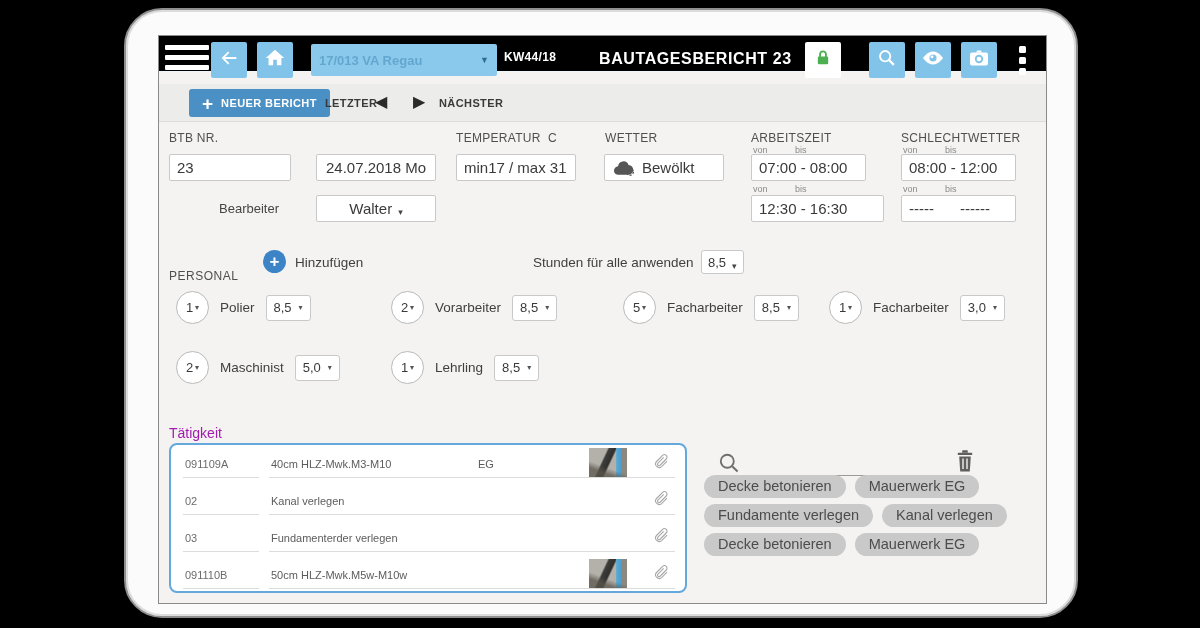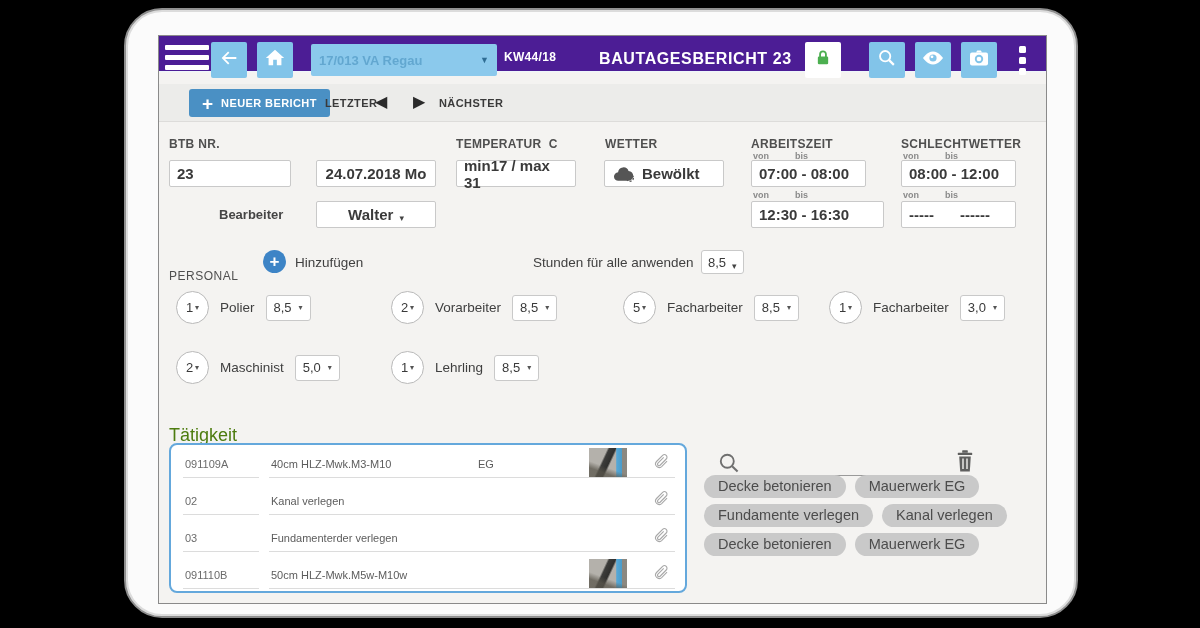--- a/index.html
+++ b/index.html
@@ -4,21 +4,21 @@
 <style>
   html,body{margin:0;padding:0;background:#000;width:1200px;height:628px;overflow:hidden;
     font-family:"Liberation Sans","DejaVu Sans",sans-serif;}
   .canvas{position:relative;width:1200px;height:628px;background:#000;}
   
   .tablet{position:absolute;left:124px;top:8px;width:954px;height:610px;background:#fbfbfb;
     border:2px solid #8f8f8f;border-radius:38px;box-shadow:inset 0 0 0 2px #dcdcdc;box-sizing:border-box;}
   .screen{position:absolute;left:32px;top:25px;width:887px;height:567px;background:#f4f3f1;
     border:1px solid #8a8a8a;overflow:hidden;}
   
-  .appbar{position:absolute;left:0;top:0;width:100%;height:36px;background:#4c1d95;border-bottom:1px solid #eef6fb;box-sizing:border-box;}
+  .appbar{position:absolute;left:0;top:0;width:100%;height:36px;background:#000000;border-bottom:1px solid #eef6fb;box-sizing:border-box;}
   .hamburger{position:absolute;left:6px;top:9px;width:44px;height:30px;cursor:pointer;}
   .hamburger i{display:block;width:44px;height:5px;background:#fff;border-radius:1px;margin-bottom:5px;}
   .icon-btn{position:absolute;top:6px;width:36px;height:36px;background:#82c4e9;border-radius:2px;
     display:flex;align-items:center;justify-content:center;}
   .icon-btn.white{background:#fff;}
   .btn-back{left:52px;} .btn-home{left:98px;} .btn-lock{left:646px;}
   .btn-search{left:710px;} .btn-eye{left:756px;} .btn-camera{left:802px;}
   .proj-select{position:absolute;left:152px;top:8px;width:186px;height:32px;background:#8bc9ec;border-radius:2px;
     display:flex;align-items:center;padding:0 8px;box-sizing:border-box;}
   .proj-select .ptext{flex:1;font-size:13px;font-weight:bold;color:rgba(38,118,168,.40);
@@ -33,21 +33,21 @@
   .btn-new{position:absolute;left:30px;top:5px;height:28px;background:#4a90c4;border-radius:3px;color:#fff;
     display:flex;align-items:center;padding:0 13px;cursor:pointer;}
   .btn-new .plus{font-size:19px;font-weight:bold;margin-right:8px;line-height:1;}
   .btn-new .nlabel{font-size:11px;font-weight:bold;letter-spacing:.4px;}
   .nav-lbl{position:absolute;top:13px;font-size:11px;font-weight:bold;color:#3a3a3a;letter-spacing:.4px;}
   .lbl-letzter{left:166px;} .lbl-naechster{left:280px;}
   .tri{position:absolute;top:8px;font-size:16px;color:#2b2b2b;cursor:pointer;
     font-family:"DejaVu Sans",sans-serif;}
   .tri-prev{left:216px;} .tri-next{left:254px;}
   
-  .formsec{position:absolute;left:0;top:92px;width:100%;height:116px;background:#f4f3f1;font-weight:bold;}
+  .formsec{position:absolute;left:0;top:86px;width:100%;height:116px;background:#f4f3f1;}
   .f-label{position:absolute;top:9px;font-size:12px;color:#4f4f4f;letter-spacing:.3px;white-space:pre;}
   .vb{position:absolute;font-size:9px;color:#8a8a8a;}
   .f-input{position:absolute;height:27px;background:#fff;border:1px solid #c9c9c9;border-radius:2px;
     box-sizing:border-box;font-size:15px;color:#3a3a3a;display:flex;align-items:center;padding:0 7px;}
   .f-input.center{justify-content:center;}
   .sel-caret{font-size:9px;color:#444;margin-left:6px;align-self:flex-end;padding-bottom:4px;}
   .weather-icon{margin-right:6px;display:flex;}
   .bearb{position:absolute;left:60px;top:79px;font-size:13px;color:#454545;}
   .divider{position:absolute;left:0;width:100%;height:0;border-top:1px solid #c7c6c4;}
   .d1{top:202px;} .d2{top:375px;}
@@ -66,21 +66,21 @@
   .p4{left:17px;top:113px;} .p5{left:232px;top:113px;}
   .p-circle{width:33px;height:33px;border-radius:50%;background:#fff;border:1px solid #b9b9b9;box-sizing:border-box;
     display:flex;align-items:center;justify-content:center;font-size:13px;color:#3a3a3a;cursor:pointer;}
   .p-circle .caret{font-size:8px;color:#555;margin-left:2px;}
   .p-role{margin:0 11px;font-size:13.5px;color:#3f3f3f;}
   .p-hours{height:26px;background:#fff;border:1px solid #c9c9c9;border-radius:3px;display:flex;align-items:center;
     padding:0 7px;box-sizing:border-box;font-size:13px;color:#3a3a3a;cursor:pointer;}
   .p-hours .caret{font-size:8px;color:#555;margin-left:7px;}
   
   .actsec{position:absolute;left:0;top:375px;width:100%;height:192px;background:#f4f3f1;}
-  .act-label{position:absolute;left:10px;top:14px;font-size:18px;color:#4d7c0f;}
+  .act-label{position:absolute;left:10px;top:14px;font-size:14px;color:#a21caf;}
   .act-list{position:absolute;left:10px;top:32px;width:518px;height:150px;background:#fff;
     border:2px solid #64a8dc;border-radius:8px;box-sizing:border-box;overflow:hidden;}
   .act-row{position:relative;height:37px;}
   .act-code{position:absolute;left:14px;top:13px;font-size:11px;color:#6b6b6b;}
   .act-desc{position:absolute;left:100px;top:13px;font-size:11px;color:#5c5c5c;}
   .act-loc{position:absolute;left:307px;top:13px;font-size:11px;color:#5c5c5c;}
   .act-thumb{position:absolute;left:418px;top:3px;width:38px;height:29px;background:#b4b1ab;
     background-image:
       linear-gradient(200deg,rgba(0,0,0,0) 62%,rgba(90,86,76,.75) 78%),
       linear-gradient(to right,rgba(0,0,0,0) 70%,#55a8d8 73%,#4b9cc9 86%,#8b8880 88%),

